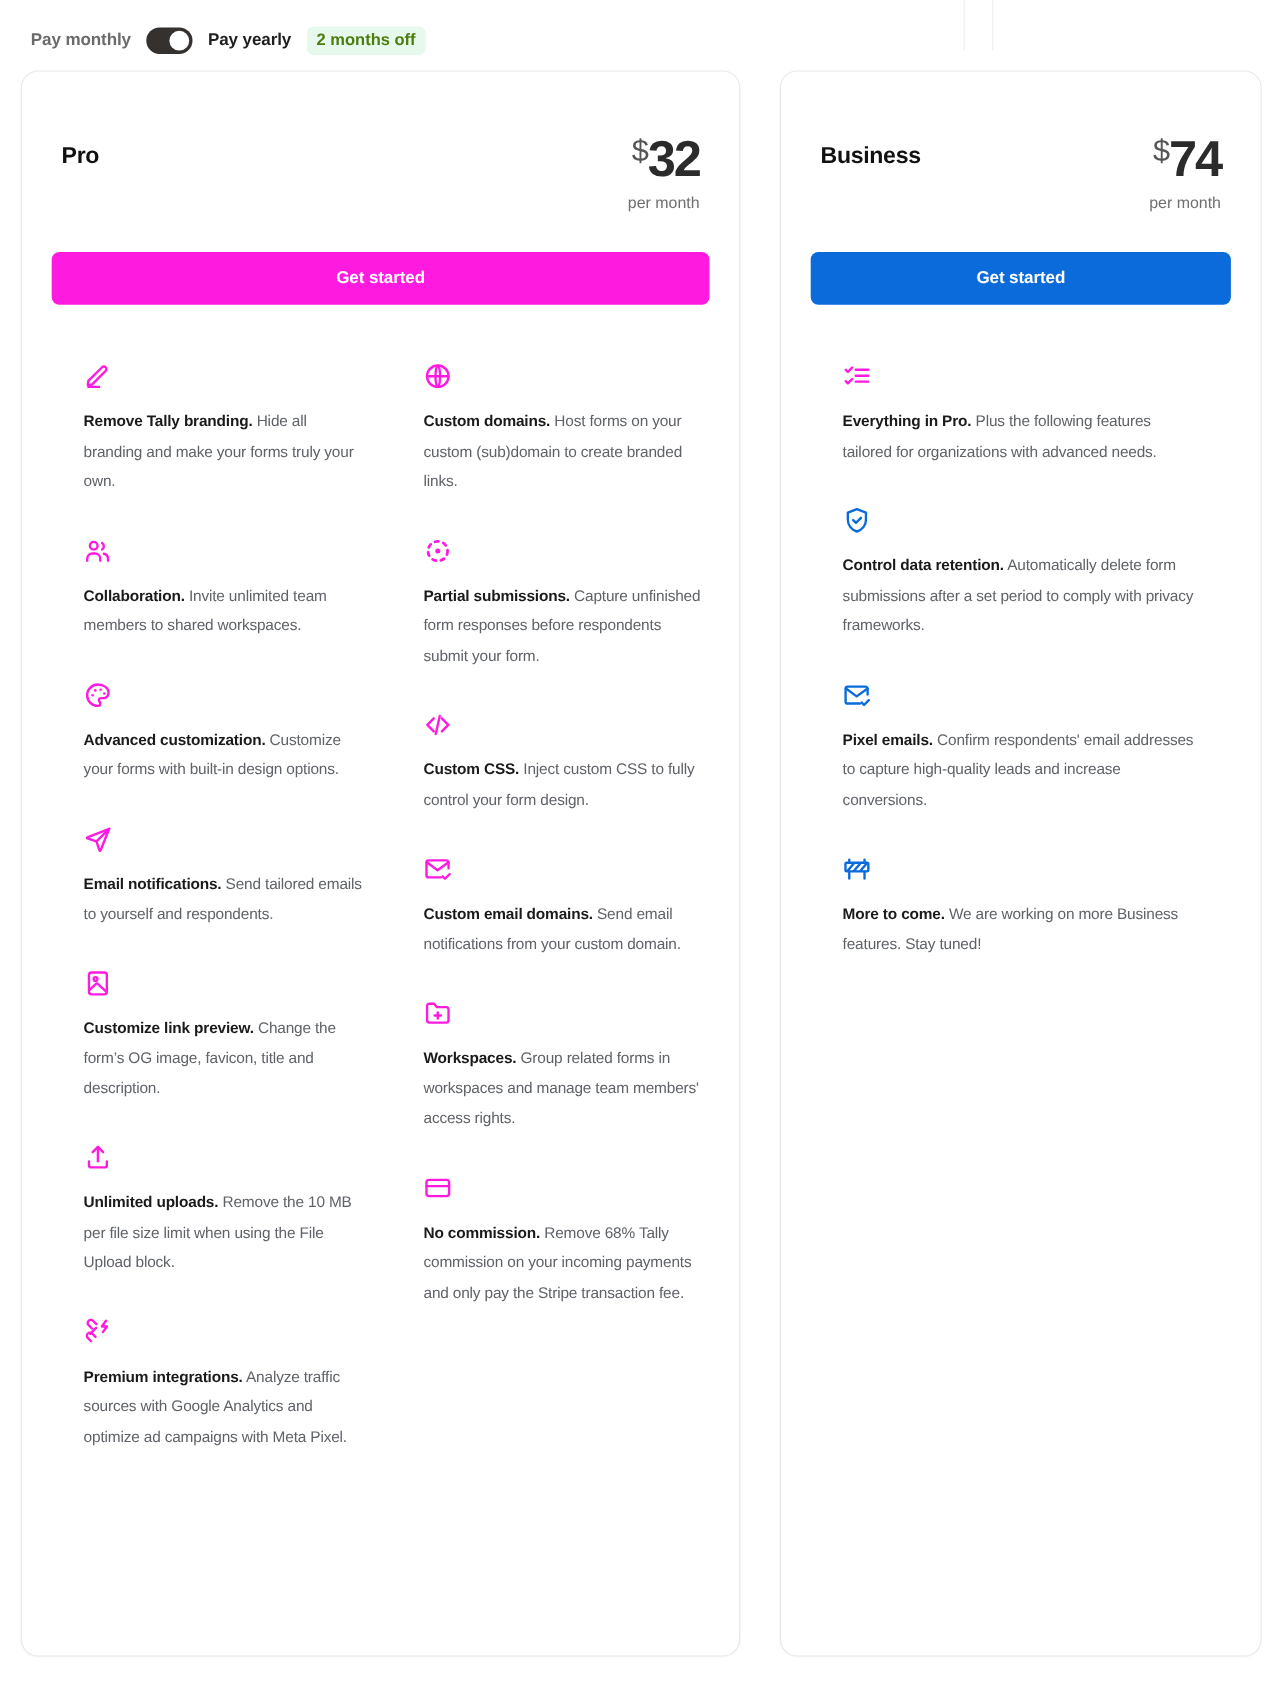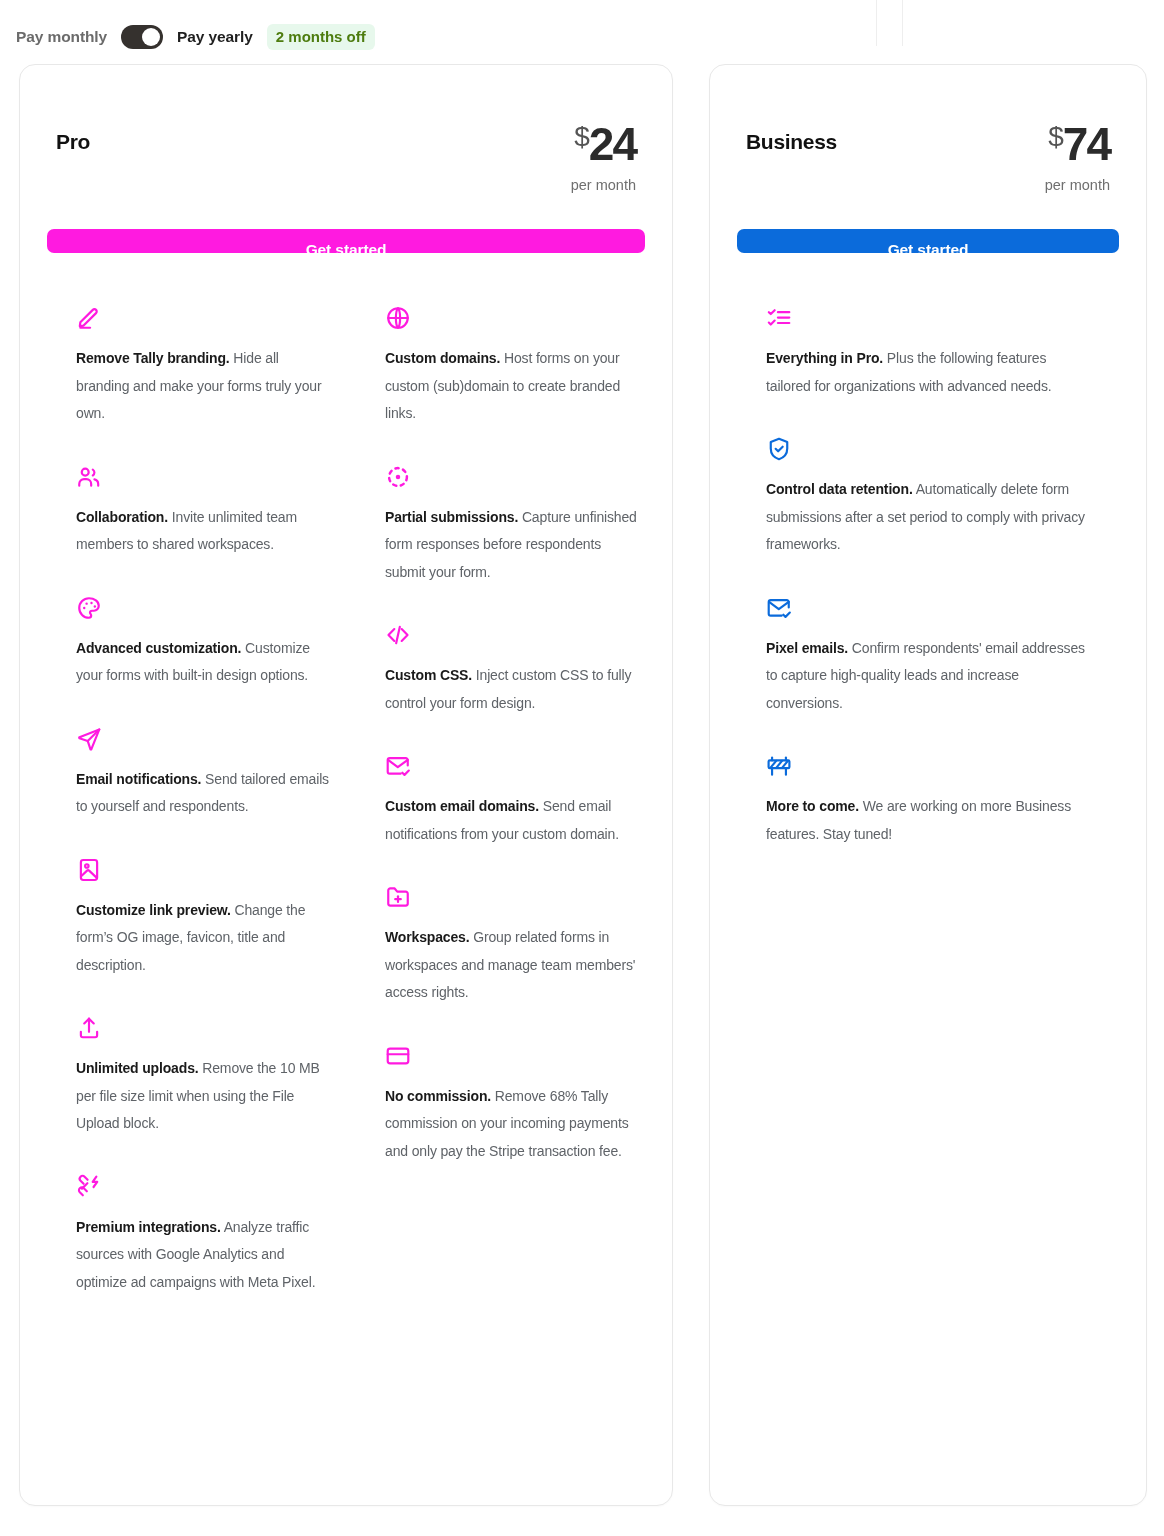--- a/index.html
+++ b/index.html
@@ -17,21 +17,21 @@
 
   
   .ghost-edges { position: absolute; top: 0; left: 0; width: 1164px; height: 48px; }
   .ghost-edge { position: absolute; top: 0; width: 1px; height: 46px; background: #eeeeee; }
   .ghost-edge.a { left: 876px; }
   .ghost-edge.b { left: 902px; }
 
   
   .billing-row {
     position: absolute;
-    left: 16px; top: 22px;
+    left: 28px; top: 22px;
     display: flex; align-items: center; gap: 14px;
     height: 30px;
   }
   .billing-label {
     font-size: 15.5px;
     font-weight: 700;
     letter-spacing: -0.1px;
     white-space: nowrap;
   }
   .billing-label.monthly { color: #6b6b6b; }
@@ -115,21 +115,21 @@
   }
   .per-month {
     margin-top: 10px;
     font-size: 14.5px;
     color: #6f6f6f;
   }
 
   .cta {
     display: block;
     margin: 36px 27px 0 27px;
-    height: 24px;
+    height: 48px;
     line-height: 40px;
     border: none;
     border-radius: 7px;
     text-align: center;
     font-size: 15.5px;
     font-weight: 700;
     color: #ffffff;
     cursor: pointer;
     font-family: inherit;
     width: calc(100% - 54px);
@@ -191,21 +191,21 @@
   <span class="badge">2 months off</span>
 </div>
 
 <div class="cards">
 
   <div class="card pro">
     <div class="card-head">
       <div class="plan-name">Pro</div>
       <div class="price-wrap">
         <div class="price">
-          <span class="cur">$</span><span class="amt">24</span>
+          <span class="cur">$</span><span class="amt">32</span>
         </div>
         <div class="per-month">per month</div>
       </div>
     </div>
     <button class="cta pink">Get started</button>
     <div class="features two-col">
       <div class="col" id="pro-col-0">
           <div class="feature">
             <span class="ico" style="color: rgb(255, 26, 224);">
               <svg width="26" height="26" viewBox="0 0 24 24">

